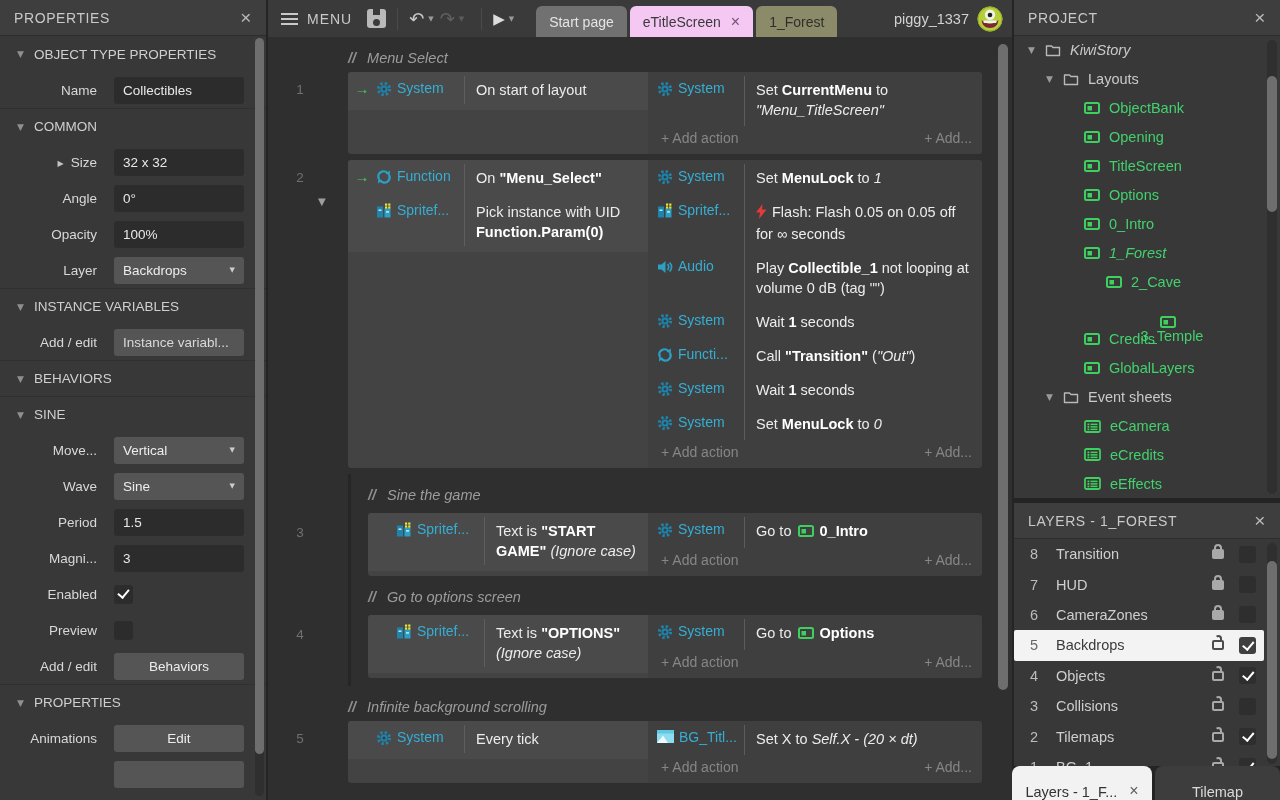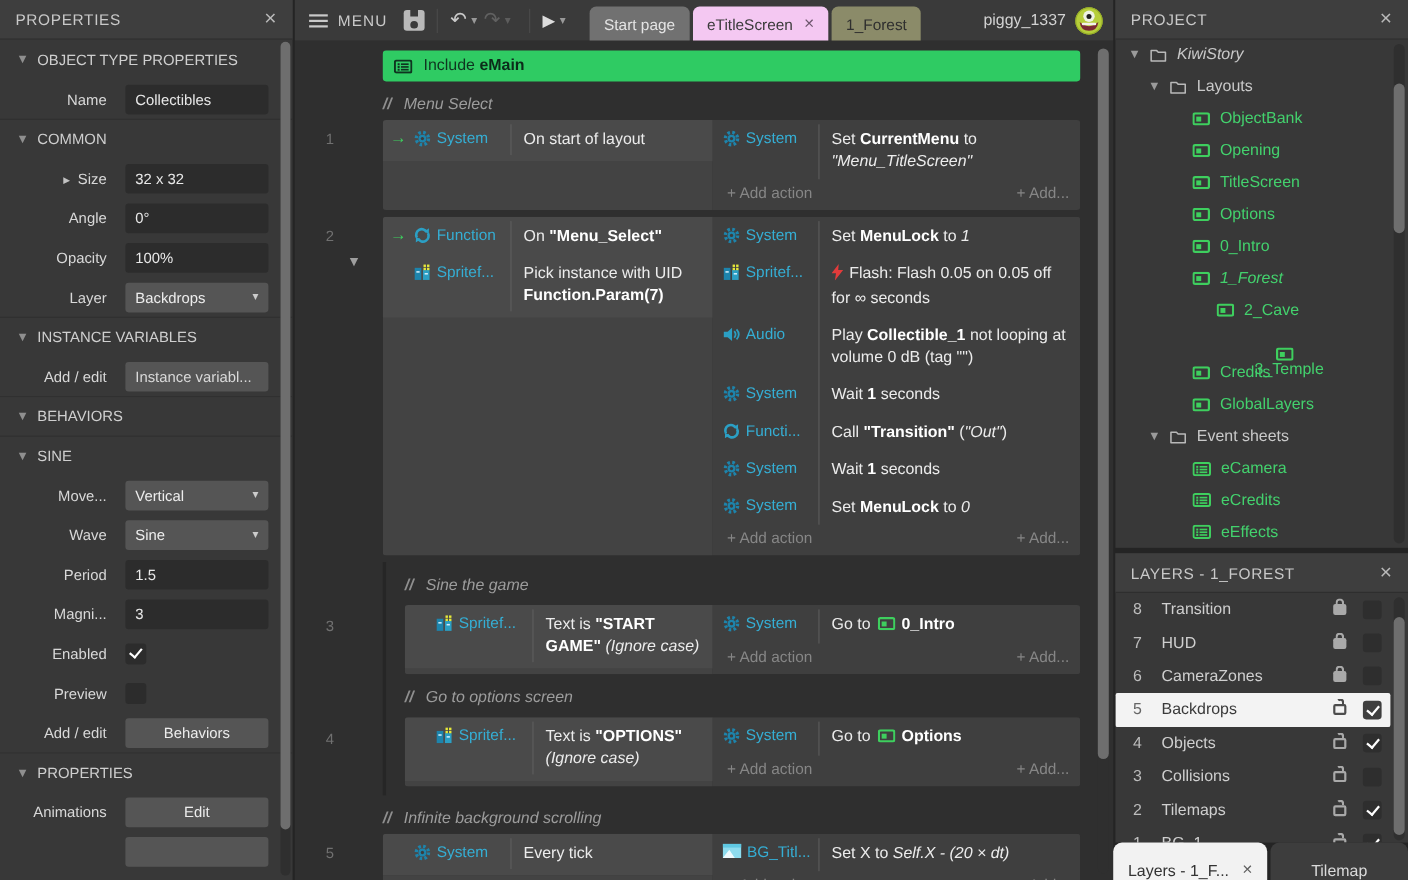--- a/index.html
+++ b/index.html
@@ -290,35 +290,20 @@
         <circle cx="13" cy="13" r="12" fill="none" stroke="#96ad28" stroke-width="1"></circle>
         <path d="M4.5 14 Q13 21.5 21.5 14 Q20.5 22 13 22 Q5.5 22 4.5 14 Z" fill="#7b2833"></path>
         <rect x="6.5" y="14.6" width="13" height="2.4" rx="1" fill="#f2f2ea"></rect>
         <circle cx="13" cy="8.7" r="5.2" fill="#eef2e2"></circle>
         <circle cx="13" cy="9" r="2.3" fill="#1e1e1e"></circle>
       </svg>
     </div>
   </div>
   <div id="event-area">
     <div id="ev-list">
-      <div class="ev-row banner-row">
-        <div class="gutter"></div>
-        <div class="include-banner">
-          <svg width="17" height="13" viewBox="0 0 17 13">
-            <rect x="1" y="1" width="15" height="11" rx="1.5" fill="none" stroke="#0f3520" stroke-width="1.8"></rect>
-            <rect x="3.5" y="3.5" width="1.8" height="1.8" fill="#0f3520"></rect>
-            <rect x="3.5" y="6" width="1.8" height="1.8" fill="#0f3520"></rect>
-            <rect x="3.5" y="8.5" width="1.8" height="1.8" fill="#0f3520"></rect>
-            <rect x="6.5" y="3.6" width="7" height="1.5" fill="#0f3520"></rect>
-            <rect x="6.5" y="6.1" width="7" height="1.5" fill="#0f3520"></rect>
-            <rect x="6.5" y="8.6" width="7" height="1.5" fill="#0f3520"></rect>
-          </svg>
-          <span><span>Include</span>&nbsp;<b>eMain</b></span>
-        </div>
-      </div>
     <div class="ev-row comment-row">
           <div class="gutter"></div>
           <div class="ev-comment"><span class="sl">//</span><span class="ct">Menu Select</span></div>
         </div>
         <div class="ev-row">
           <div class="gutter">
             <span class="ev-num">1</span>
           </div>
           <div class="ev-block">
             <div class="cond-col">
@@ -394,21 +379,21 @@
                         <rect x="9" y="0.5" width="2.2" height="2.2" fill="#e6e83a"></rect>
                         <rect x="12.2" y="0.5" width="2.2" height="2.2" fill="#e6e83a"></rect>
                         <rect x="9" y="3.4" width="2.2" height="2.2" fill="#e6e83a"></rect>
                         <rect x="12.2" y="3.4" width="2.2" height="2.2" fill="#e6e83a"></rect>
                         <rect x="2.5" y="6.5" width="3" height="1.4" fill="#cfeefc"></rect>
                         <rect x="10" y="8.2" width="3" height="1.4" fill="#cfeefc"></rect>
                       </svg>
                     </span>
                     <span class="obj-name">Spritef...</span>
                   </div>
-                  <div class="cond-text"><span>Pick instance with UID </span><span class="sb">Function.Param(7)</span></div>
+                  <div class="cond-text"><span>Pick instance with UID </span><span class="sb">Function.Param(0)</span></div>
                 </div>
               </div>
               <div class="cond-fill"></div>
             </div>
             <div class="act-col">
               <div class="act-row">
                 <div class="act-obj">
                   <span class="obj-icon">
                     <svg width="16" height="16" viewBox="0 0 16 16">
                       <circle cx="8" cy="8" r="5.6" fill="none" stroke="#1d84ac" stroke-width="3" stroke-dasharray="2.3 2.1"></circle>

